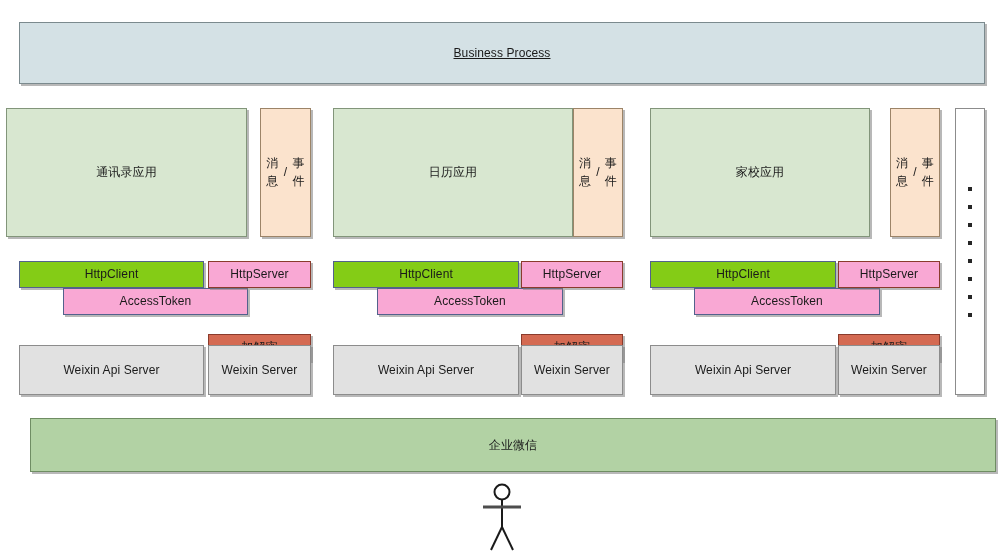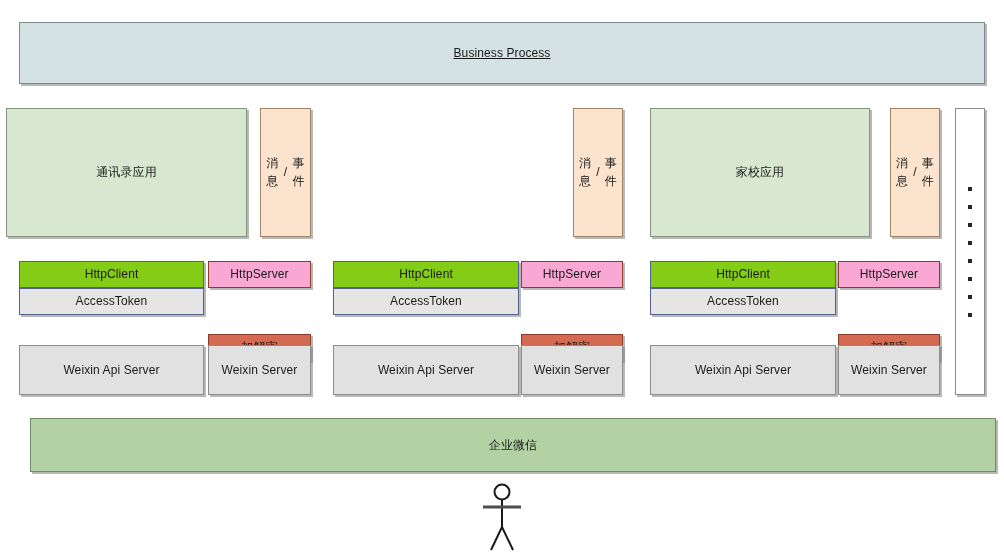--- a/index.html
+++ b/index.html
@@ -61,22 +61,23 @@
     line-height: 1.45;
   }
 
   
   .cli-top {
     background: #84cc16;
     border-color: #53618c;
     text-align: right;
   }
   .cli-bot {
-    background: #e5e5e5;
+    background: #f9a8d4;
     border-color: #53618c;
+    margin-left: 44px;
   }
   .srv-top {
     background: #f9a8d4;
     border-color: #8a3b2c;
   }
   .srv-bot {
     background: #d46a52;
     border-color: #8a3b2c;
     margin-top: 46px;
   }
@@ -147,20 +148,23 @@
     <span>加解密</span>
   </div>
 
   <div class="box shadow weixin" style="left:19px; top:345px; width:185px; height:50px;">
     <span>Weixin Api Server</span>
   </div>
   <div class="box shadow weixin" style="left:208px; top:345px; width:103px; height:50px;">
     <span>Weixin Server</span>
   </div>
 
+  <div class="box shadow app-main" style="left:333px; top:108px; width:240px; height:129px;">
+    <span>日历应用</span>
+  </div>
   <div class="box shadow app-msg" style="left:573px; top:108px; width:50px; height:129px;">
     <span class="msg-lines">
       <span>消息</span>
       <span>/</span>
       <span>事件</span>
     </span>
   </div>
   <div class="box shadow cli-top" style="left:333px; top:261px; width:186px; height:27px;">
     <span>HttpClient</span>
   </div>

